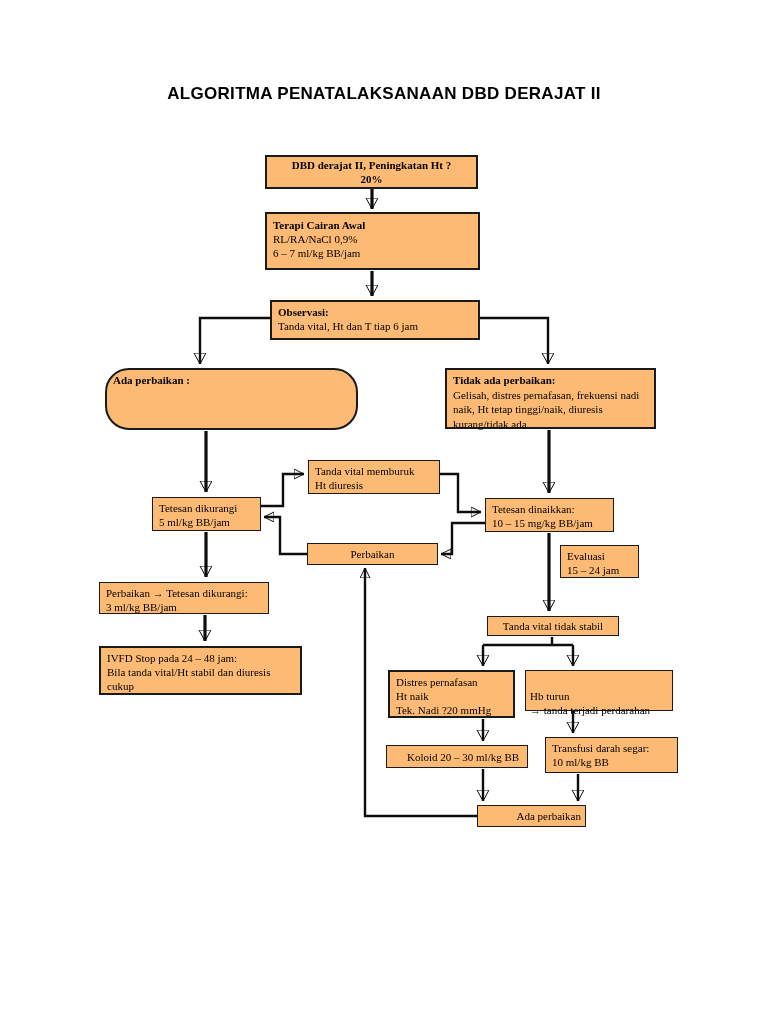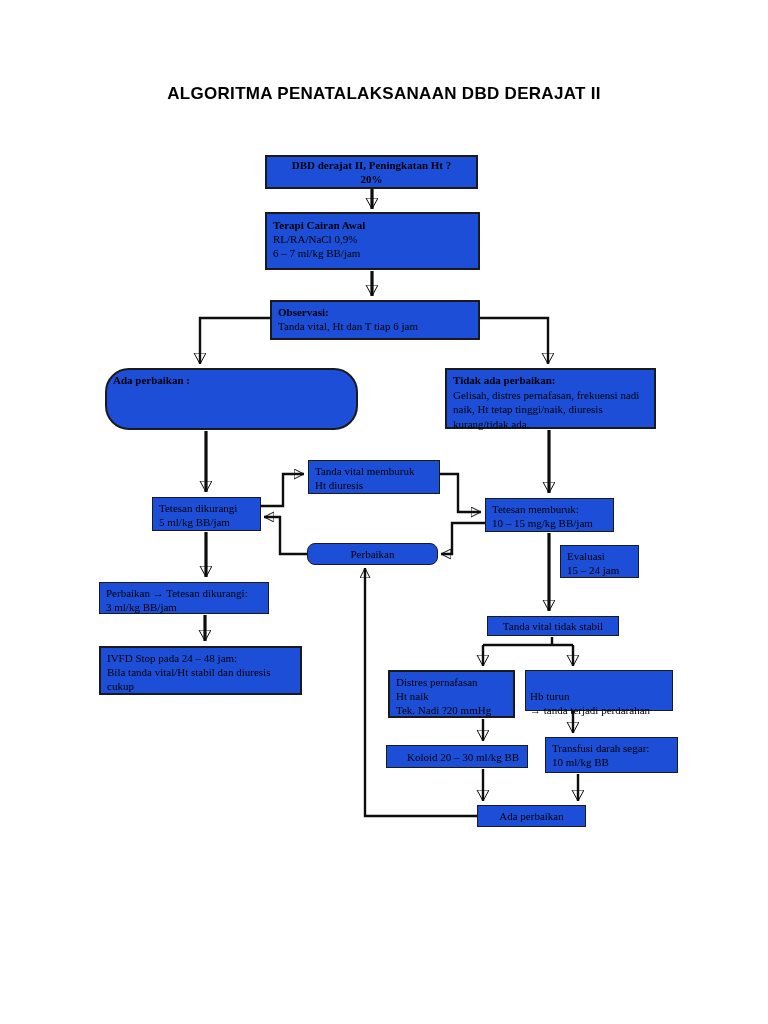--- a/index.html
+++ b/index.html
@@ -21,21 +21,21 @@
     font-size:17px;
     letter-spacing:.3px;
   }
   svg.connectors{position:absolute;left:0;top:0;}
   svg.connectors path{stroke:#0d0d0d;fill:none;}
   svg.connectors path.n{stroke-width:2.4;}
   svg.connectors path.t{stroke-width:3.2;}
   .node{
     position:absolute;
     box-sizing:border-box;
-    background:#1d4ed8;
+    background:#fdba74;
     border:2px solid #1a1a1a;
     font-size:11px;
     line-height:14px;
     padding:3px 6px;
   }
   .node.thin{border-width:1.5px;}
   .node .b{font-weight:bold;}
   .node .line{display:block;white-space:nowrap;}
   .node .wrap{display:block;}
   .node.center{text-align:center;display:flex;flex-direction:column;justify-content:center;padding:0 4px;}
@@ -108,26 +108,26 @@
   <div class="node thin" style="left:308px;top:460px;width:132px;height:34px;">
     <span class="line">Tanda vital memburuk</span>
     <span class="line">Ht diuresis</span>
   </div>
 
   <div class="node thin" style="left:152px;top:497px;width:109px;height:34px;">
     <span class="line">Tetesan dikurangi</span>
     <span class="line">5 ml/kg BB/jam</span>
   </div>
 
-  <div class="node thin center" style="left:307px;top:543px;width:131px;height:22px;border-radius:8px;">
+  <div class="node thin center" style="left:307px;top:543px;width:131px;height:22px;">
     <span class="line">Perbaikan</span>
   </div>
 
   <div class="node thin" style="left:485px;top:498px;width:129px;height:34px;">
-    <span class="line">Tetesan memburuk:</span>
+    <span class="line">Tetesan dinaikkan:</span>
     <span class="line">10 – 15 mg/kg BB/jam</span>
   </div>
 
   <div class="node thin" style="left:560px;top:545px;width:79px;height:33px;">
     <span class="line">Evaluasi</span>
     <span class="line">15 – 24 jam</span>
   </div>
 
   <div class="node thin" style="left:99px;top:582px;width:170px;height:32px;">
     <span class="line">Perbaikan → Tetesan dikurangi:</span>
@@ -156,17 +156,17 @@
 
   <div class="node thin" style="left:386px;top:745px;width:142px;height:23px;display:flex;align-items:center;padding-left:20px;">
     <span class="line">Koloid 20 – 30 ml/kg BB</span>
   </div>
 
   <div class="node thin" style="left:545px;top:737px;width:133px;height:36px;">
     <span class="line">Transfusi darah segar:</span>
     <span class="line">10 ml/kg BB</span>
   </div>
 
-  <div class="node thin center" style="left:477px;top:805px;width:109px;height:22px;">
+  <div class="node thin center" style="left:477px;top:805px;width:109px;height:22px;text-align:right;">
     <span class="line">Ada perbaikan</span>
   </div>
 
 </div>
 
 </body></html>

